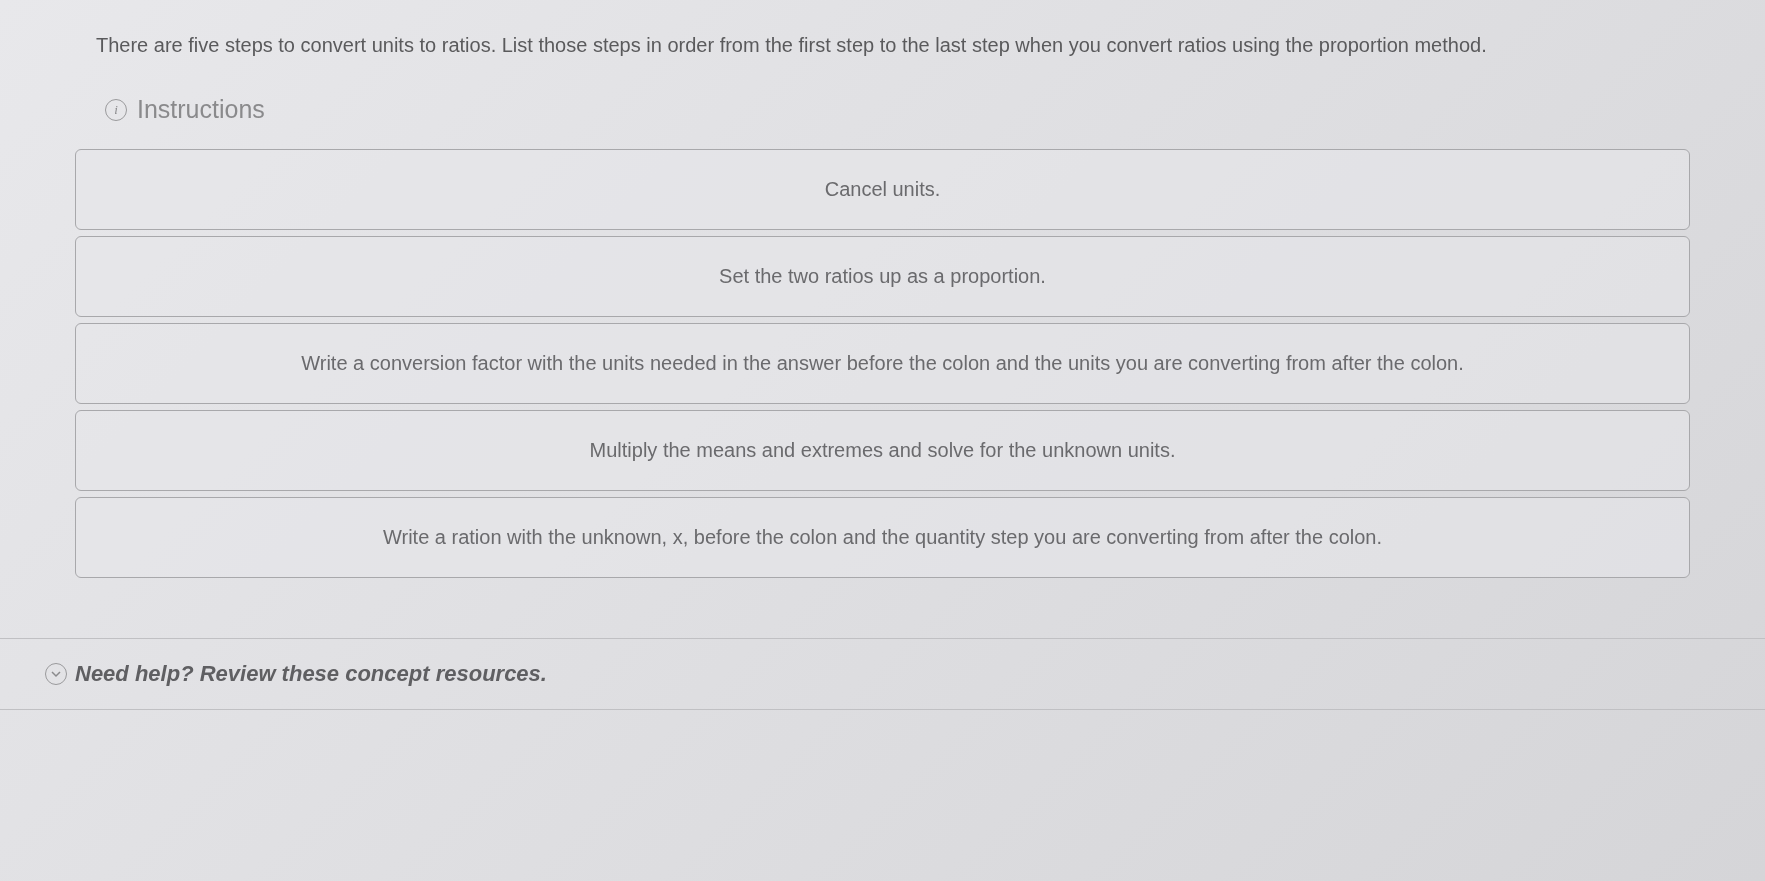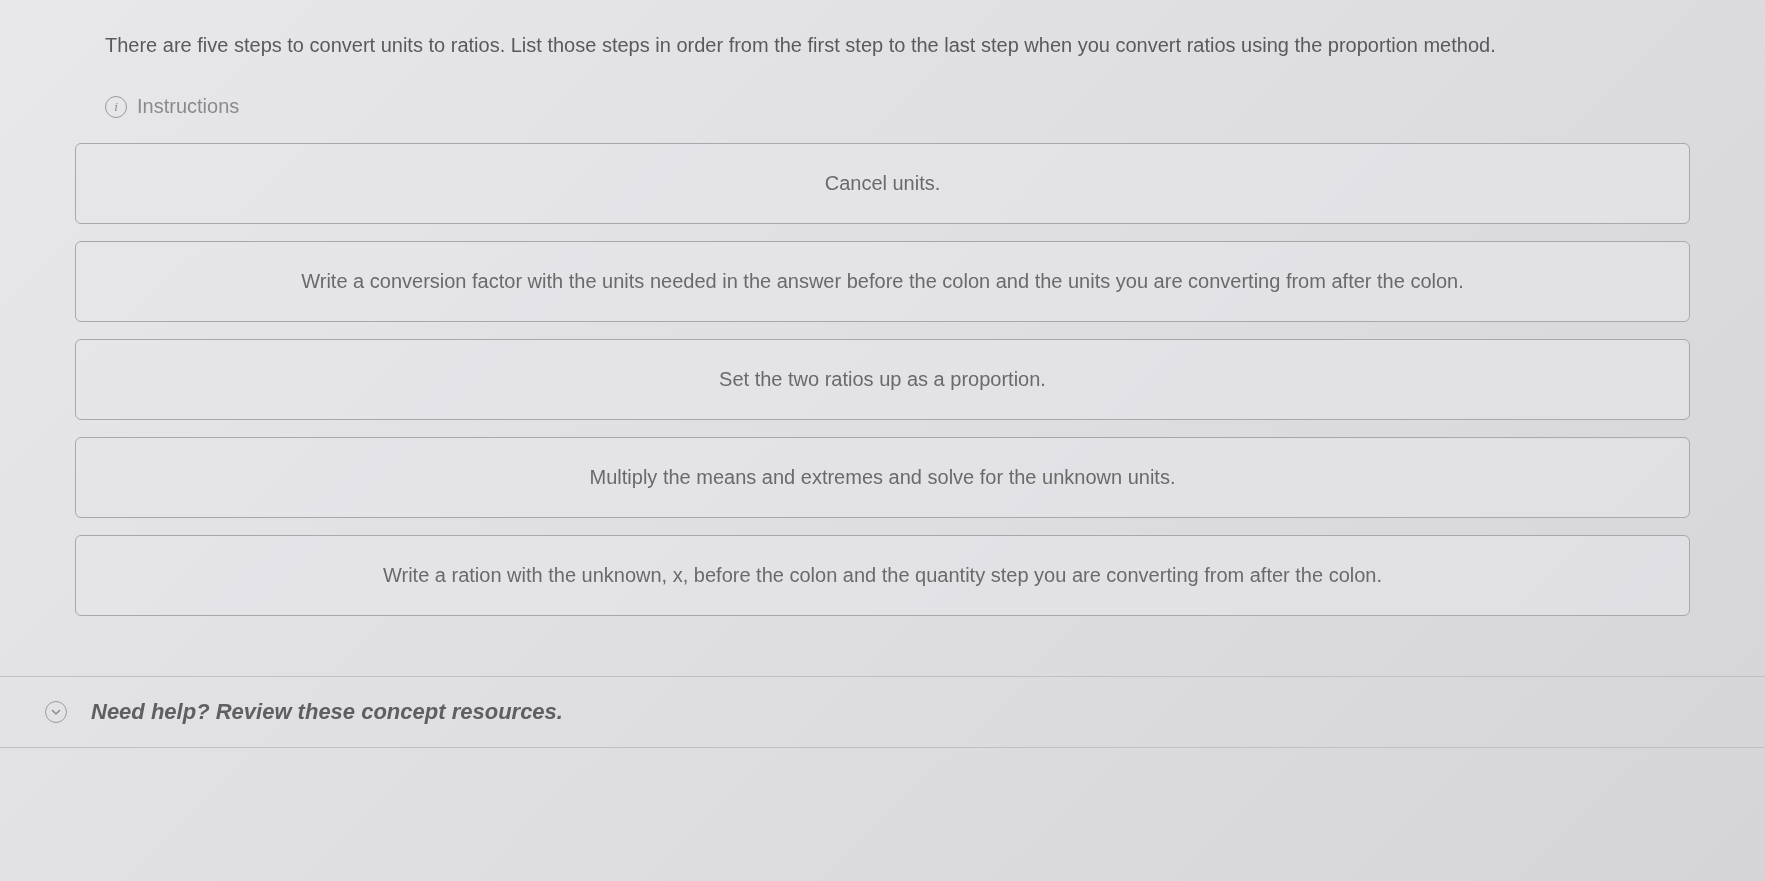--- a/index.html
+++ b/index.html
@@ -17,21 +17,21 @@
     }
     .container {
       width: 100%;
       padding: 30px 75px 0 75px;
     }
     .question-text {
       font-size: 20px;
       color: #5a5a5c;
       margin-bottom: 35px;
       line-height: 1.5;
-      margin-left: 30px;
+      margin-left: 21px;
     }
     .instructions-row {
       display: flex;
       align-items: center;
       gap: 10px;
       margin-bottom: 25px;
       margin-left: 30px;
     }
     .info-icon {
       width: 22px;
@@ -40,27 +40,27 @@
       border-radius: 50%;
       display: flex;
       align-items: center;
       justify-content: center;
       font-size: 13px;
       font-style: italic;
       font-family: Georgia, serif;
       color: #8a8a8c;
     }
     .instructions-text {
-      font-size: 20px;
+      font-size: 25px;
       color: #8a8a8c;
     }
     .draggable-list {
       display: flex;
       flex-direction: column;
-      gap: 17px;
+      gap: 6px;
       margin-bottom: 60px;
     }
     .draggable-item {
       width: 100%;
       background: rgba(230, 230, 233, 0.6);
       border: 1px solid #a8a8ab;
       border-radius: 6px;
       padding: 28px 20px;
       text-align: center;
       font-size: 20px;
@@ -71,21 +71,21 @@
     .help-section {
       border-top: 1px solid #c0c0c3;
       border-bottom: 1px solid #c0c0c3;
       padding: 22px 0;
       margin: 0 -75px;
       padding-left: 45px;
     }
     .help-row {
       display: flex;
       align-items: center;
-      gap: 24px;
+      gap: 8px;
     }
     .chevron-icon {
       width: 22px;
       height: 22px;
       border: 1.5px solid #9a9a9c;
       border-radius: 50%;
       display: flex;
       align-items: center;
       justify-content: center;
       color: #8a8a8c;
@@ -107,22 +107,22 @@
 <div class="container">
   <div class="question-text">There are five steps to convert units to ratios. List those steps in order from the first step to the last step when you convert ratios using the proportion method.</div>
 
   <div class="instructions-row">
     <div class="info-icon">i</div>
     <span class="instructions-text">Instructions</span>
   </div>
 
   <div class="draggable-list">
     <div class="draggable-item">Cancel units.</div>
+    <div class="draggable-item">Set the two ratios up as a proportion.</div>
     <div class="draggable-item">Write a conversion factor with the units needed in the answer before the colon and the units you are converting from after the colon.</div>
-    <div class="draggable-item">Set the two ratios up as a proportion.</div>
     <div class="draggable-item">Multiply the means and extremes and solve for the unknown units.</div>
     <div class="draggable-item">Write a ration with the unknown, x, before the colon and the quantity step you are converting from after the colon.</div>
   </div>
 
   <div class="help-section">
     <div class="help-row">
       <div class="chevron-icon">
         <svg viewBox="0 0 12 12" fill="none" stroke="currentColor" stroke-width="1.5">
           <path d="M2 4 L6 8 L10 4"></path>
         </svg>

